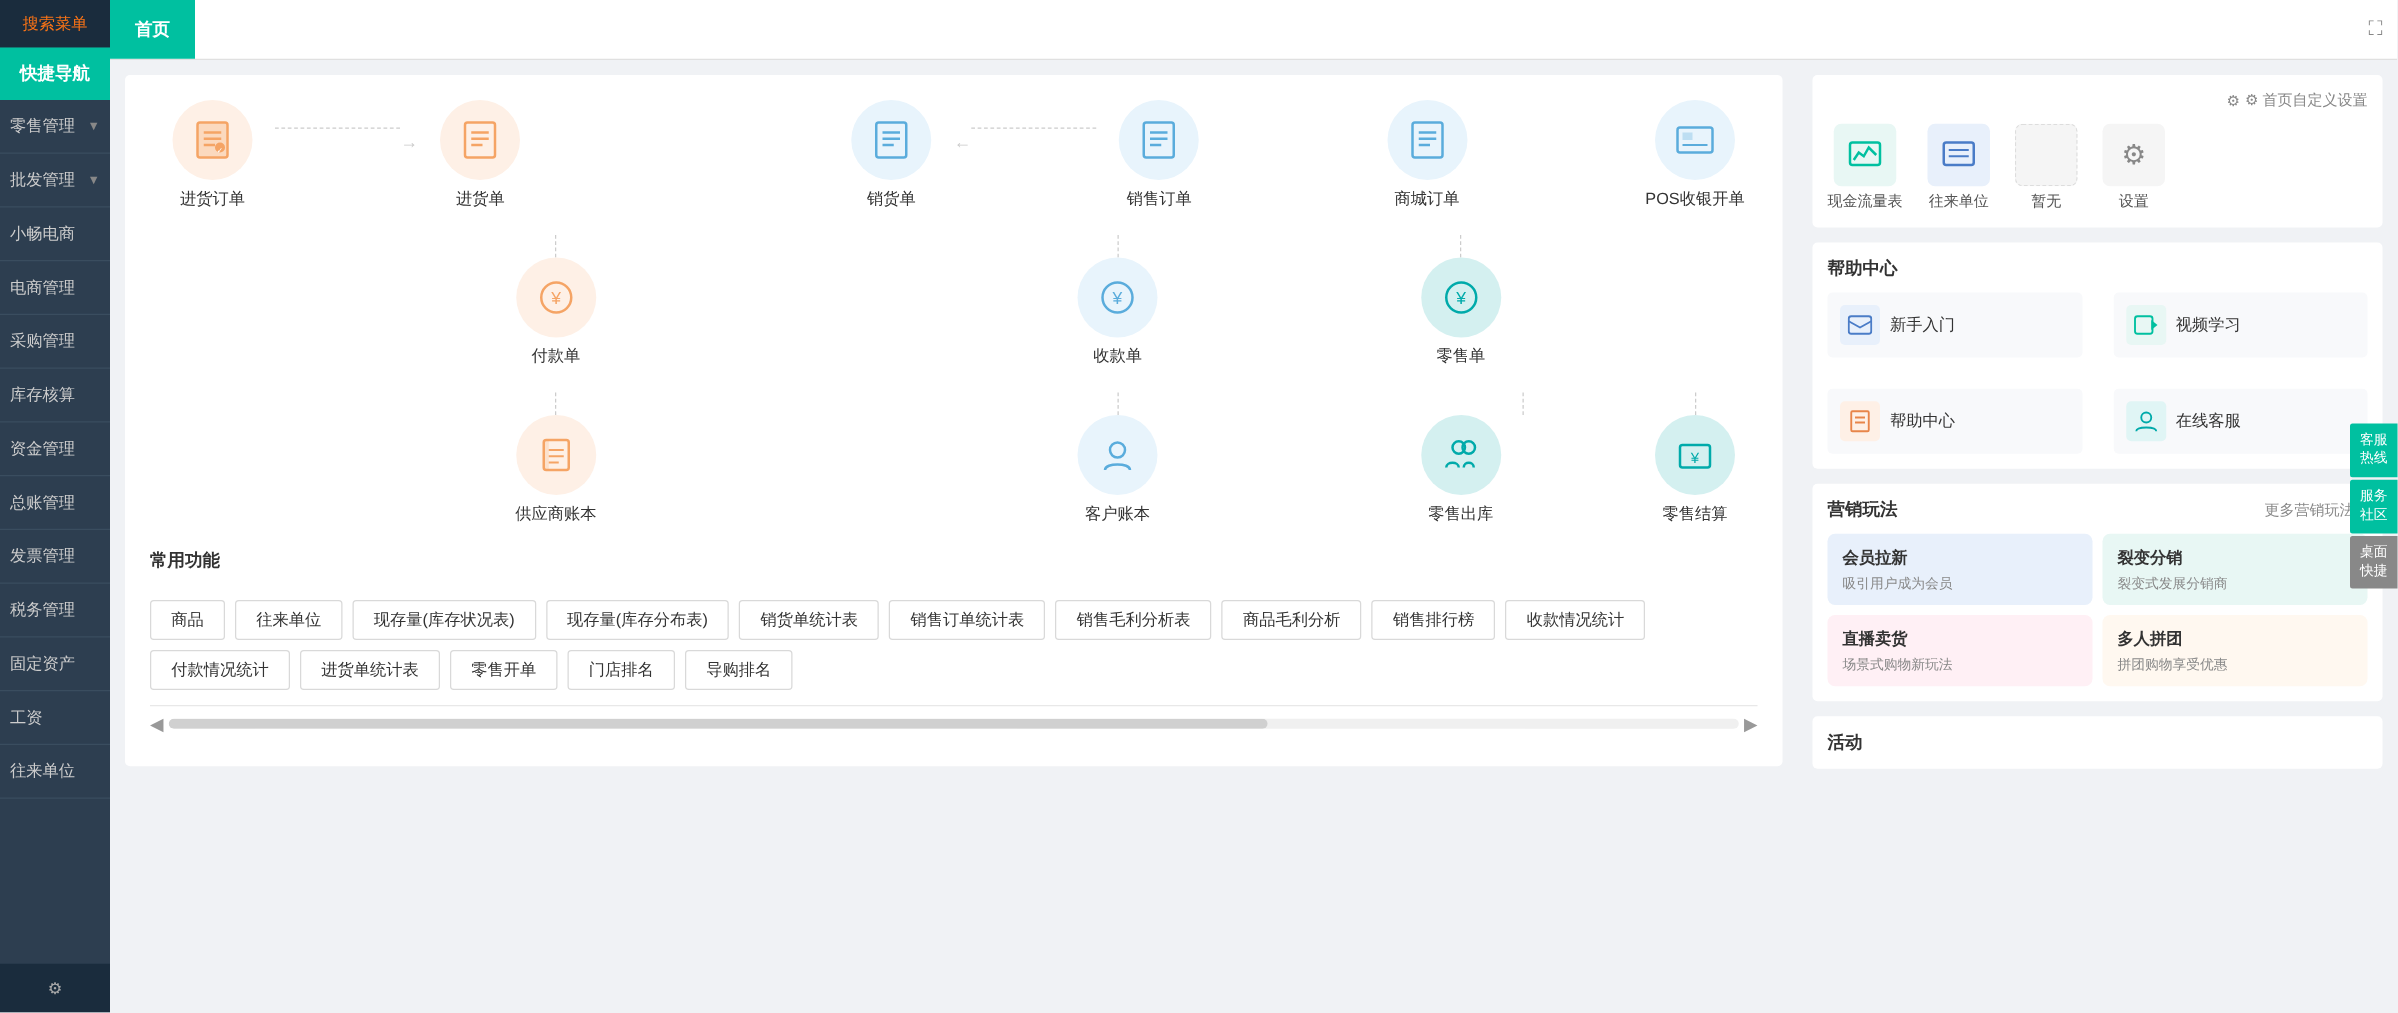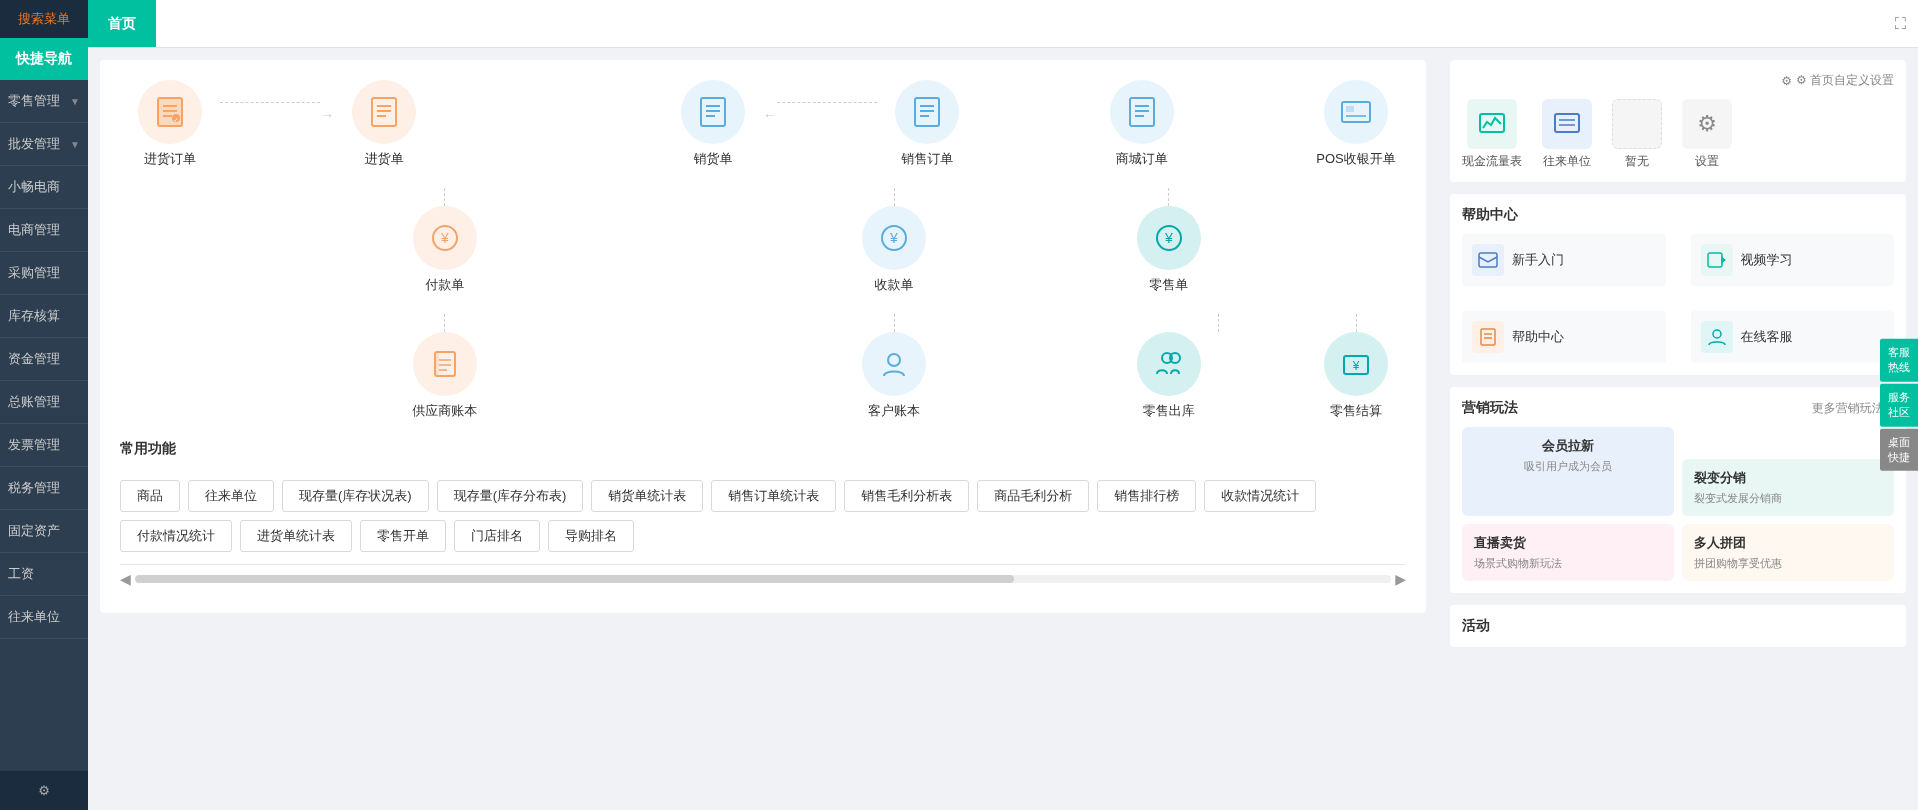--- a/index.html
+++ b/index.html
@@ -309,22 +309,22 @@
       display: grid;
       grid-template-columns: 1fr 1fr;
       gap: 8px;
     }
     .marketing-item {
       background: #f0f8ff;
       border-radius: 6px;
       padding: 10px 12px;
       cursor: pointer;
     }
-    .marketing-item.blue-bg { background: #e8f0fb; text-align: center; }
-    .marketing-item.green-bg { background: #e8f7f4; margin-top: 32px; }
+    .marketing-item.blue-bg { background: #e8f0fb; }
+    .marketing-item.green-bg { background: #e8f7f4; }
     .marketing-item.pink-bg { background: #fff0f5; }
     .marketing-item.orange-bg { background: #fff8f0; }
     .marketing-item-title { font-size: 13px; font-weight: bold; color: #333; margin-bottom: 4px; }
     .marketing-item-sub { font-size: 11px; color: #888; }
 
     
     .activity-card {
       background: white;
       border-radius: 4px;
       padding: 12px;

